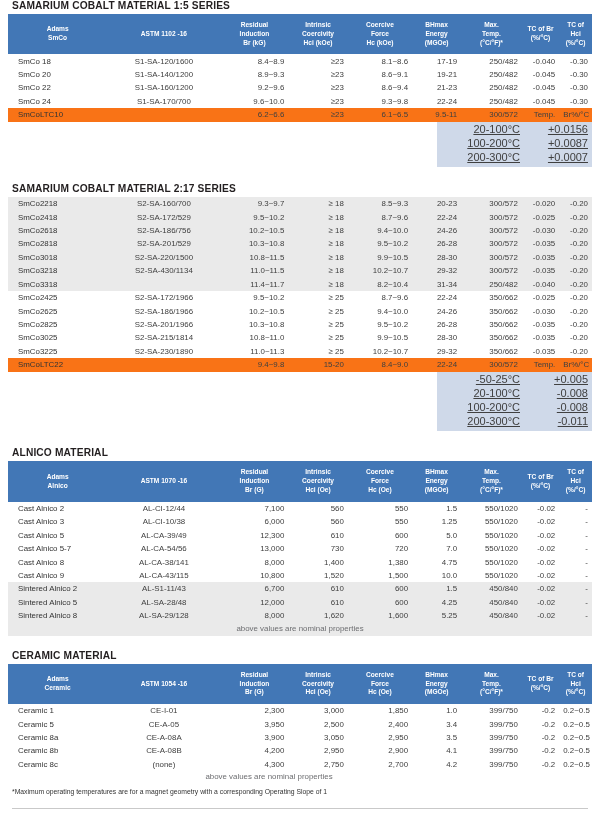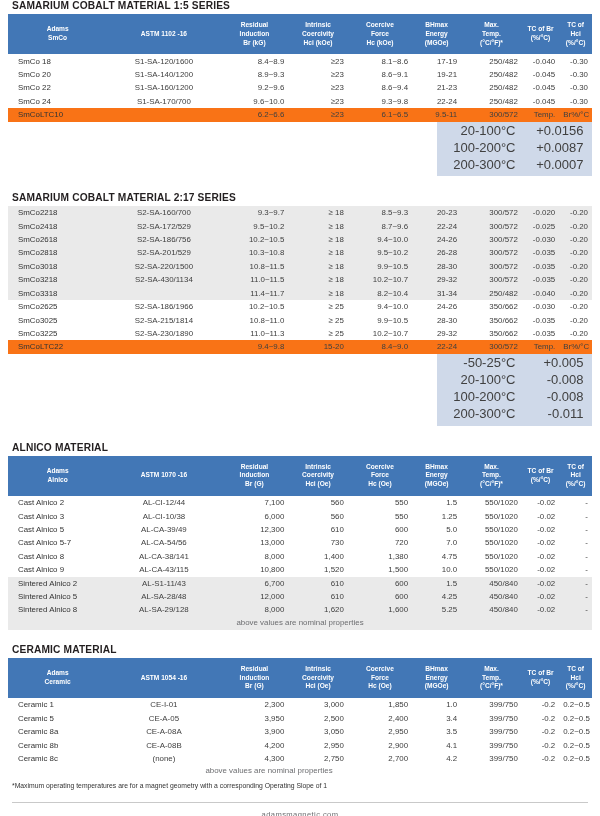--- a/index.html
+++ b/index.html
@@ -65,21 +65,21 @@
   col.w8 { width: 5.6%; }
 
   
   .tc-block {
     background: #cfd9e9;
     margin-left: auto;
     width: 155px;
     margin-right: 0;
     padding: 0 4px 3px 4px;
   }
-  .tc-row { display: flex; justify-content: center; font-size: 13px; color: #404040; padding: 1.1px 0; }
+  .tc-row { display: flex; justify-content: flex-end; font-size: 11px; color: #404040; padding: 1.1px 0; text-decoration: underline; }
   .tc-row span { white-space: nowrap; }
   .tc-row .lbl { width: 86px; text-align: right; padding-right: 16px; }
   .tc-row .val { width: 52px; text-align: right; }
 
   .tc-wrap { display: flex; }
   .tc-spacer { flex: 1 1 auto; }
 
   .nominal-note {
     font-size: 7.9px;
     color: #6d6e71;
@@ -302,28 +302,50 @@
           <td class="c1"></td>
           <td class="">11.4~11.7</td>
           <td class="">≥ 18</td>
           <td class="">8.2~10.4</td>
           <td class="">31-34</td>
           <td class="">250/482</td>
           <td class="">-0.040</td>
           <td class="">-0.20</td>
         </tr>
         <tr>
+          <td class="c0">SmCo2425</td>
+          <td class="c1">S2-SA-172/1966</td>
+          <td class="">9.5~10.2</td>
+          <td class="">≥ 25</td>
+          <td class="">8.7~9.6</td>
+          <td class="">22-24</td>
+          <td class="">350/662</td>
+          <td class="">-0.025</td>
+          <td class="">-0.20</td>
+        </tr>
+        <tr>
           <td class="c0">SmCo2625</td>
           <td class="c1">S2-SA-186/1966</td>
           <td class="">10.2~10.5</td>
           <td class="">≥ 25</td>
           <td class="">9.4~10.0</td>
           <td class="">24-26</td>
           <td class="">350/662</td>
           <td class="">-0.030</td>
+          <td class="">-0.20</td>
+        </tr>
+        <tr>
+          <td class="c0">SmCo2825</td>
+          <td class="c1">S2-SA-201/1966</td>
+          <td class="">10.3~10.8</td>
+          <td class="">≥ 25</td>
+          <td class="">9.5~10.2</td>
+          <td class="">26-28</td>
+          <td class="">350/662</td>
+          <td class="">-0.035</td>
           <td class="">-0.20</td>
         </tr>
         <tr>
           <td class="c0">SmCo3025</td>
           <td class="c1">S2-SA-215/1814</td>
           <td class="">10.8~11.0</td>
           <td class="">≥ 25</td>
           <td class="">9.9~10.5</td>
           <td class="">28-30</td>
           <td class="">350/662</td>

